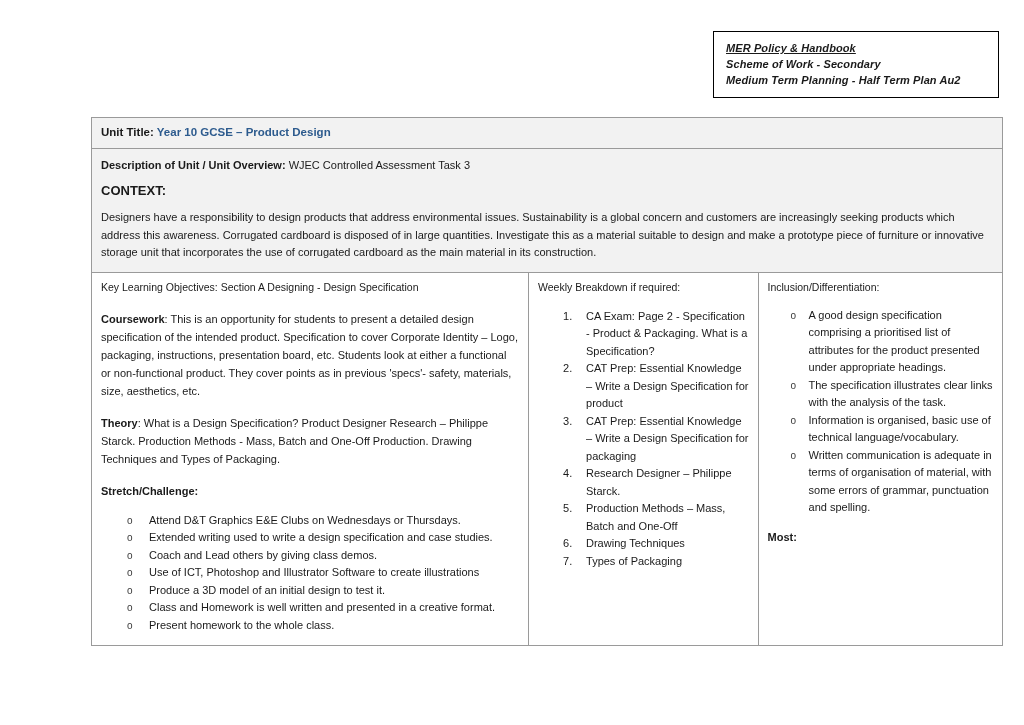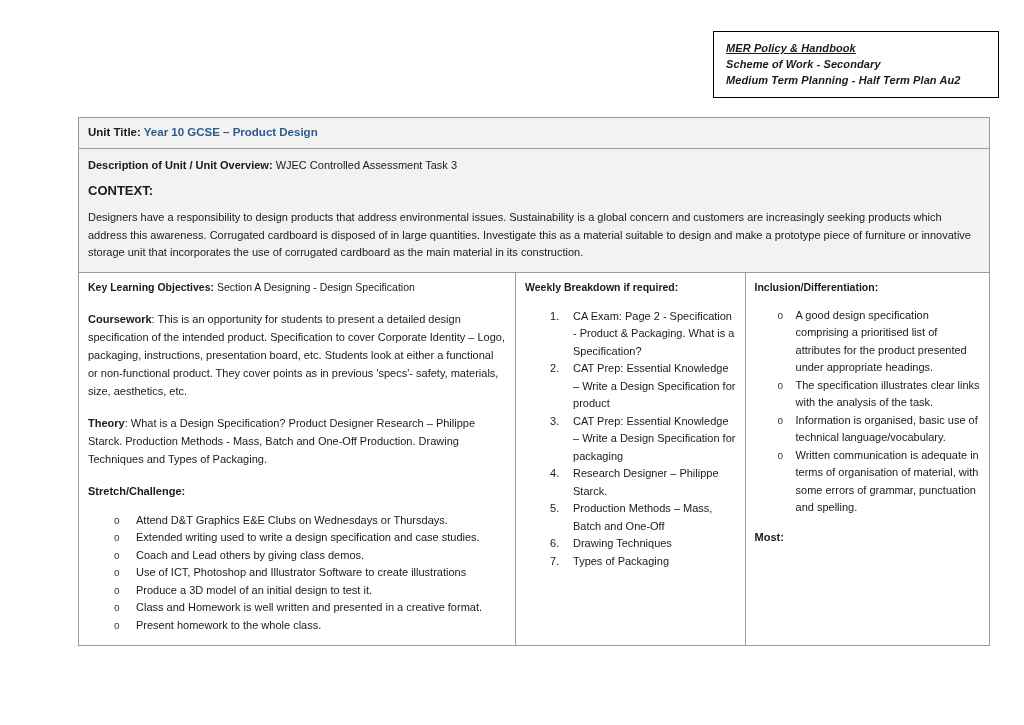--- a/index.html
+++ b/index.html
@@ -35,21 +35,21 @@
     letter-spacing: 0.1px;
     white-space: nowrap;
   }
   .header-line.underlined {
     text-decoration: underline;
   }
 
   
   .doc-table {
     position: absolute;
-    left: 78px;
+    left: 91px;
     top: 117px;
     width: 912px;
     box-sizing: border-box;
     border: 1px solid #9a9a9a;
     background: #ffffff;
   }
 
   .row-title,
   .row-desc {
     background: #f2f2f2;
@@ -115,21 +115,21 @@
   .col-right {
     width: 244px;
     overflow: hidden;
   }
 
   .col-heading {
     font-size: 10.5px;
     line-height: 15px;
     margin: 0;
   }
-  .col-heading .lbl { font-weight: bold; }
+  .col-heading .lbl { font-weight: normal; }
   .col-heading .val { font-weight: normal; }
 
   .spacer-para {
     height: 15px;
   }
   .spacer-para.small { height: 12px; }
 
   .body-para {
     font-size: 11px;
     line-height: 18px;

